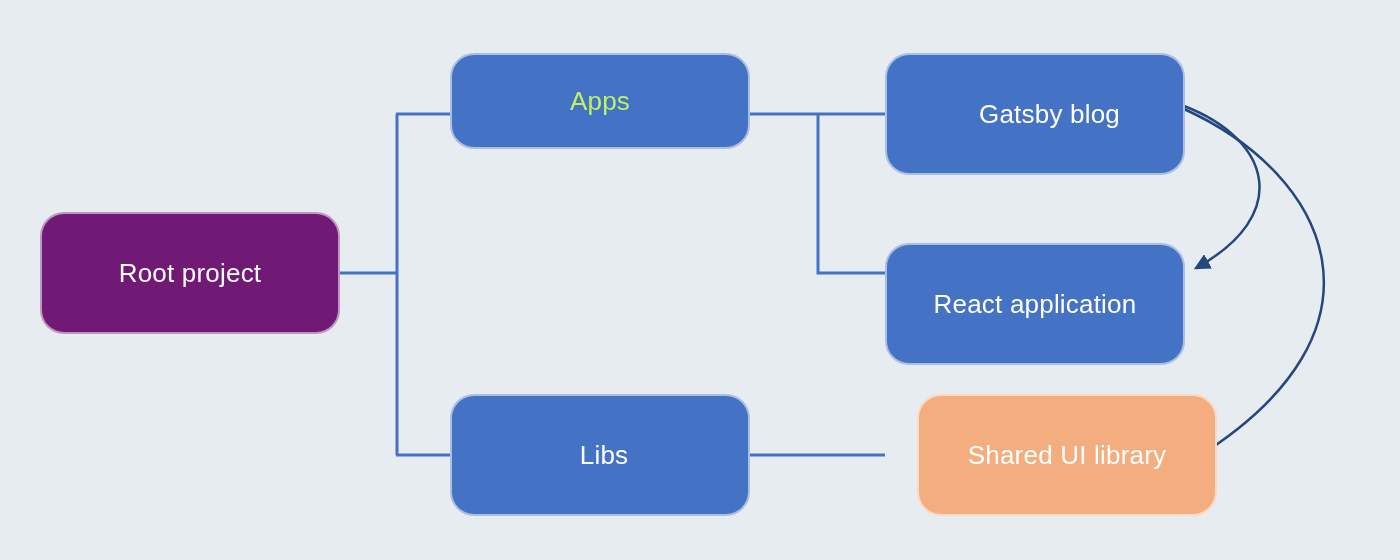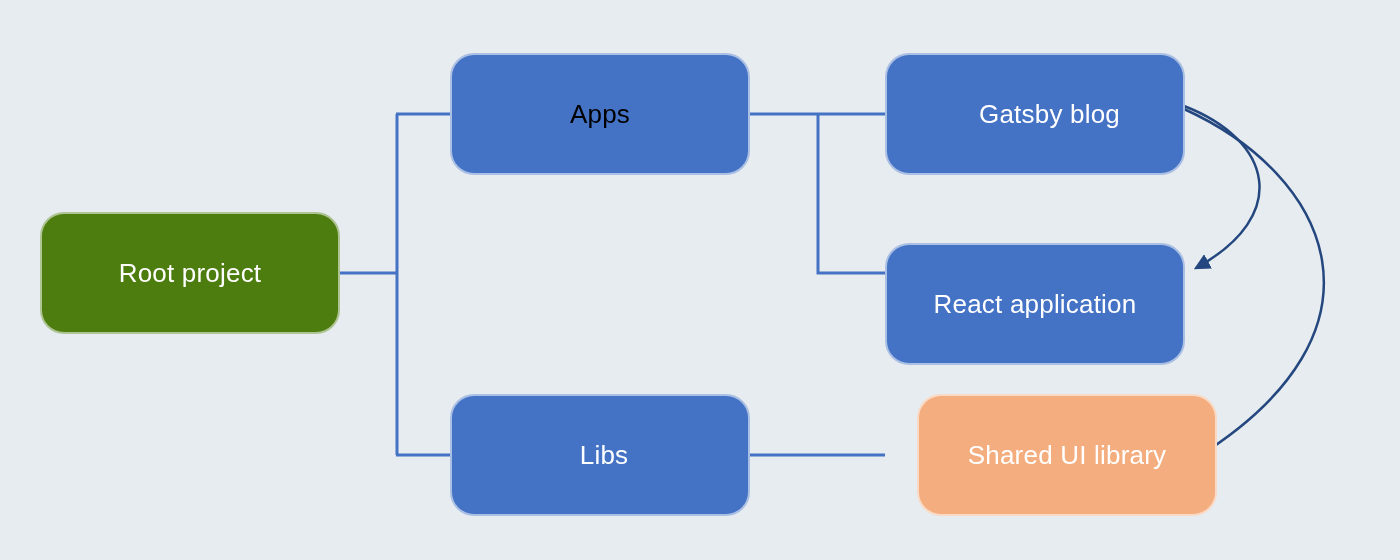--- a/index.html
+++ b/index.html
@@ -56,24 +56,24 @@
         <path d="M750,114 L885,114" class="edge" stroke="#4472c4" stroke-width="3"></path>
         <path d="M818,114 L818,273 L885,273" class="edge" stroke="#4472c4" stroke-width="3"></path>
         <path d="M750,455 L885,455" class="edge" stroke="#4472c4" stroke-width="3"></path>
       </g>
     <g id="arrow-group">
         <path d="M1184,106 C1272,140 1292,215 1196,268" class="edge" stroke="#24477f" stroke-width="2.5" marker-end="url(#arrowhead)"></path>
         <path d="M1184,109 C1330,175 1402,330 1196,458" class="edge" stroke="#24477f" stroke-width="2.5" marker-end="url(#arrowhead)"></path>
       </g>
   </svg>
   <div id="node-layer">
-      <div class="node" style="left: 40px; top: 212px; width: 300px; height: 122px; background: #4d7c0f; color: rgb(255, 255, 255);">
+      <div class="node" style="left: 40px; top: 212px; width: 300px; height: 122px; background: #701a75; color: rgb(255, 255, 255);">
         <span>Root project</span>
       </div>
-      <div class="node" style="left: 450px; top: 53px; width: 300px; height: 122px; background: rgb(68, 114, 196); color: #000000;">
+      <div class="node" style="left: 450px; top: 53px; width: 300px; height: 96px; background: rgb(68, 114, 196); color: #bef264;">
         <span>Apps</span>
       </div>
       <div class="node" style="left: 885px; top: 53px; width: 300px; height: 122px; background: rgb(68, 114, 196); color: rgb(255, 255, 255); padding-left: 29px;">
         <span>Gatsby blog</span>
       </div>
       <div class="node" style="left: 885px; top: 212px; width: 300px; height: 122px; background: rgb(68, 114, 196); color: rgb(255, 255, 255); margin-top: 31px;">
         <span>React application</span>
       </div>
       <div class="node" style="left: 450px; top: 394px; width: 300px; height: 122px; background: rgb(68, 114, 196); color: rgb(255, 255, 255); padding-left: 8px;">
         <span>Libs</span>

